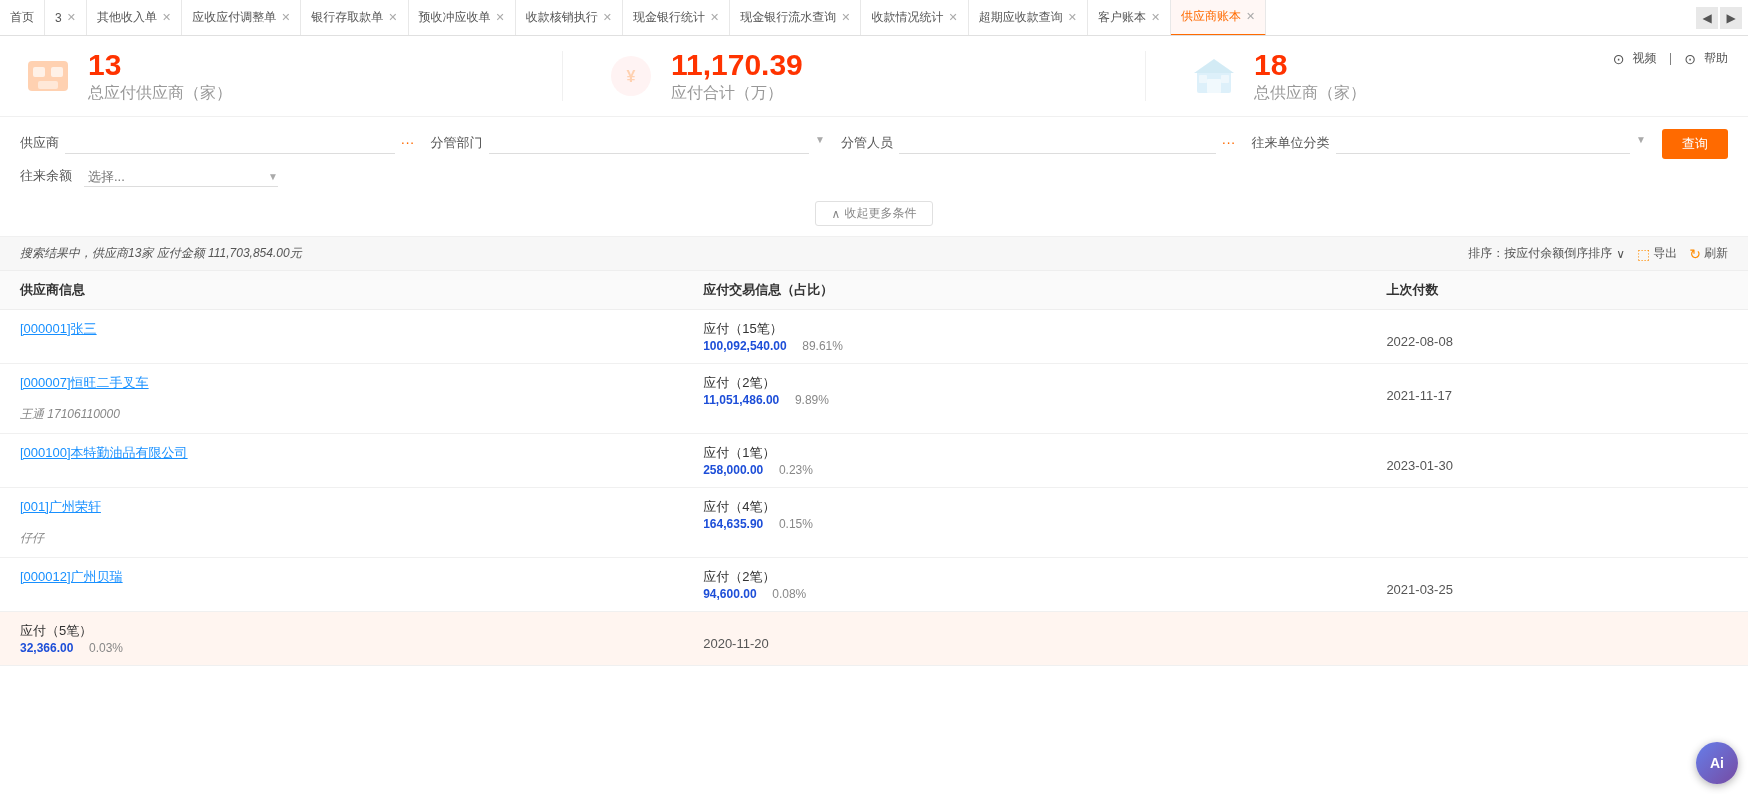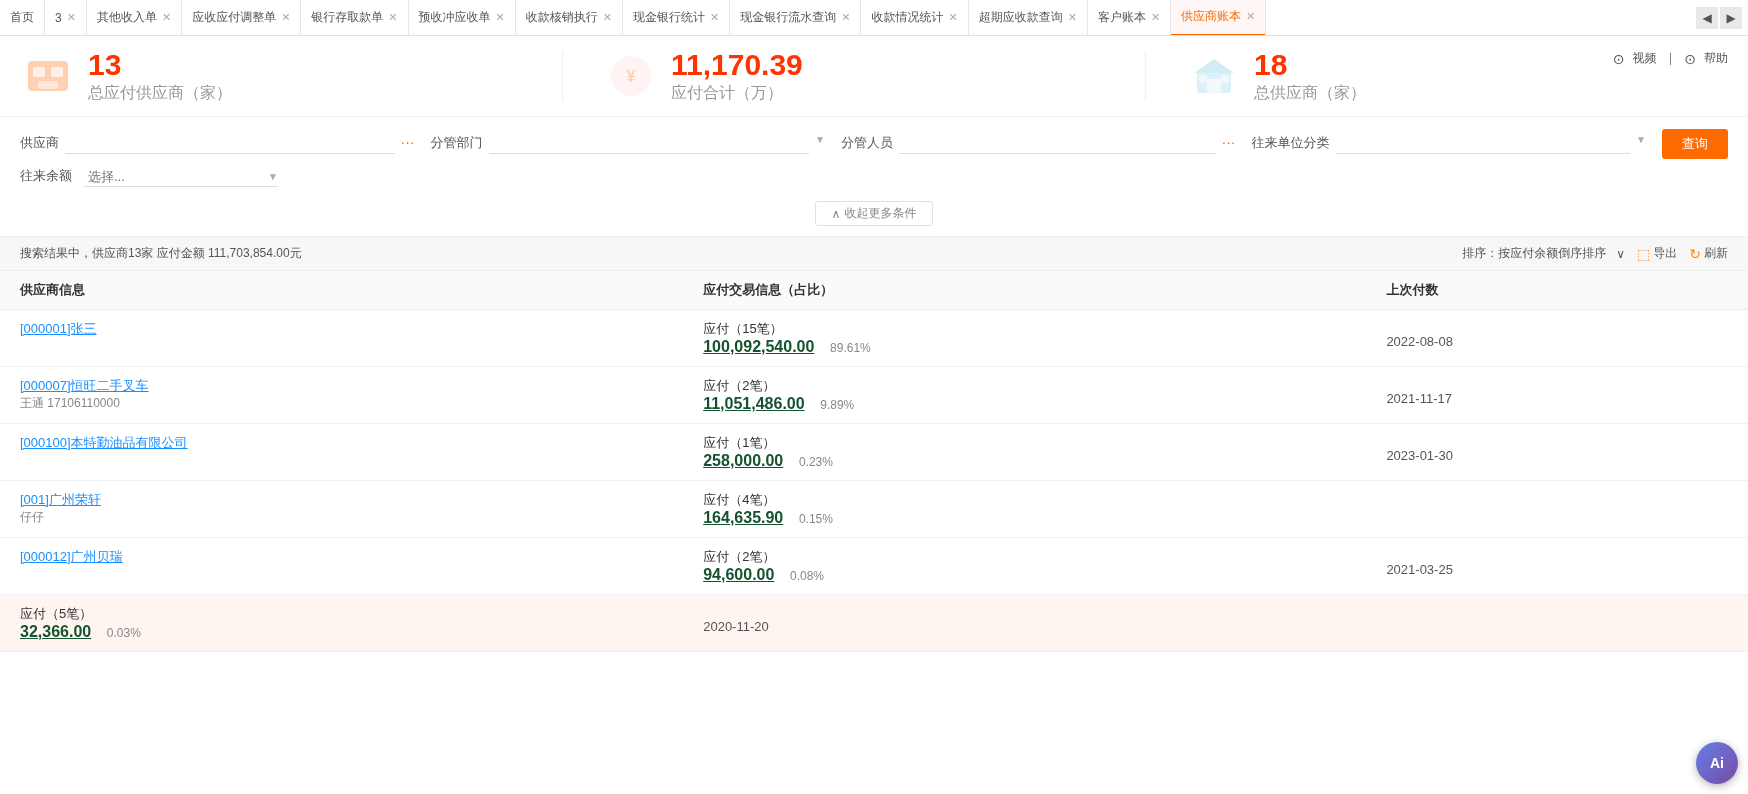--- a/index.html
+++ b/index.html
@@ -187,23 +187,23 @@
     .result-bar {
       background: #f7f7f7;
       display: flex;
       align-items: center;
       justify-content: space-between;
       padding: 8px 20px;
       border-bottom: 1px solid #eee;
       font-size: 12px;
       color: #555;
     }
-    .result-info { display: flex; align-items: flex-start; gap: 6px; }
+    .result-info { display: flex; align-items: flex-start; gap: 6px; font-style: italic; }
     .result-actions { display: flex; align-items: center; gap: 12px; color: #555; }
-    .sort-link { color: #555; cursor: pointer; display: flex; align-items: center; gap: 10px; }
+    .sort-link { color: #555; cursor: pointer; display: flex; align-items: center; gap: 4px; }
     .action-link { cursor: pointer; color: #555; display: flex; align-items: center; gap: 3px; }
 
     
     .data-table {
       background: #fff;
       width: 100%;
     }
     .table-header {
       display: grid;
       grid-template-columns: 2fr 2fr 1fr;
@@ -228,32 +228,32 @@
     }
     .supplier-info .supplier-link {
       color: #1890ff;
       cursor: pointer;
       text-decoration: underline;
       font-size: 13px;
     }
     .supplier-info .supplier-sub {
       font-size: 12px;
       color: #888;
-      margin-top: 0;
+      margin-top: 14px;
+      font-style: italic;
     }
     .transaction-info .tx-label {
       font-size: 13px;
       color: #333;
     }
     .transaction-info .tx-amount {
-      color: #14532d;
-      font-size: 16px;
+      color: #1d4ed8;
+      font-size: 12px;
       font-weight: bold;
       cursor: pointer;
-      text-decoration: underline;
     }
     .transaction-info .tx-percent {
       font-size: 12px;
       color: #888;
       margin-left: 12px;
     }
     .last-pay-info {
       font-size: 13px;
       color: #555;
       padding-top: 14px;

